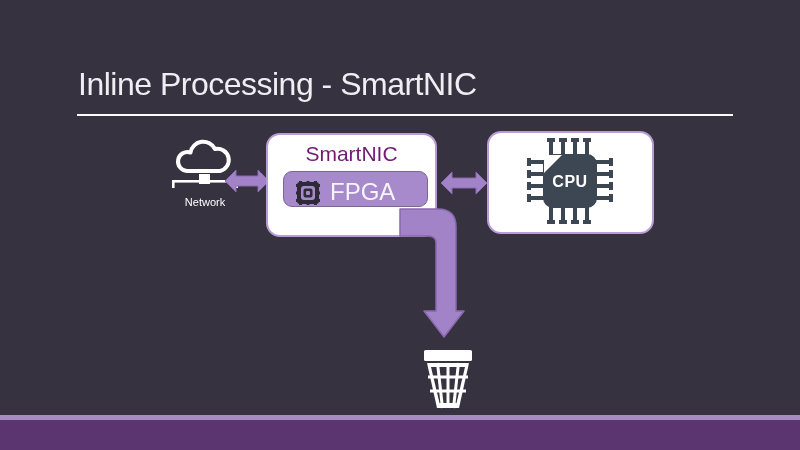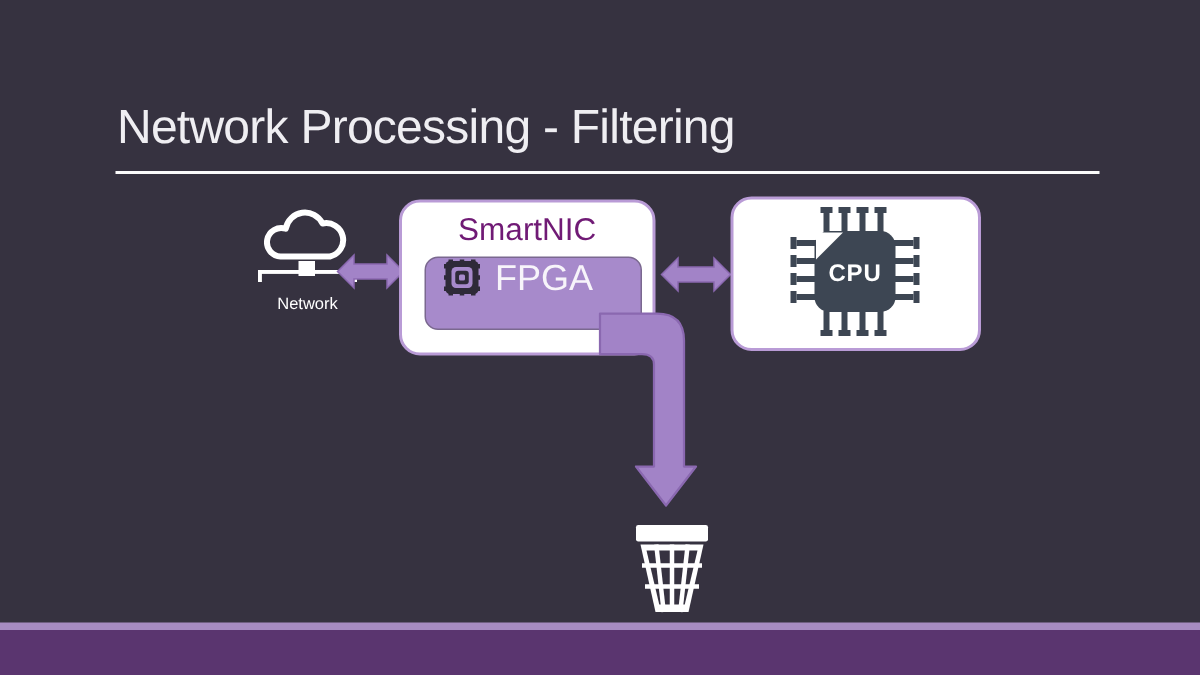--- a/index.html
+++ b/index.html
@@ -24,43 +24,43 @@
   .box{
     position:absolute;background:#ffffff;border:2px solid #b99bd6;
     border-radius:14px;box-sizing:border-box;
   }
   .smartnic-box{left:266px;top:133px;width:171px;height:104px;}
   .smartnic-label{
     text-align:center;margin-top:7px;font-size:21px;color:#701a75;
     font-weight:400;
   }
   .fpga-box{
-    position:absolute;left:283px;top:171px;width:145px;height:49px;
+    position:absolute;left:283px;top:171px;width:145px;height:36px;
     background:#a78acb;border:1.5px solid #7a688f;border-radius:9px;
-    box-sizing:border-box;display:flex;align-items:flex-start;gap:9px;
+    box-sizing:border-box;display:flex;align-items:flex-end;gap:9px;
     padding-left:11px;z-index:3;
   }
   .fpga-label{font-size:24px;color:#f7f4fa;font-weight:400;}
   .cpu-box{left:487px;top:131px;width:167px;height:103px;}
   .abs{position:absolute;}
   .arrow1{left:224px;top:168px;}
   .arrow2{left:440px;top:170px;}
   .elbow{left:395px;top:200px;z-index:5;}
   .trash{left:418px;top:346px;}
   .cpu-chip{left:525px;top:136px;}
   .bottom-line{position:absolute;left:0;top:415px;width:800px;height:5px;background:#a78cc2;}
   .bottom-bar{position:absolute;left:0;top:420px;width:800px;height:30px;background:#5a356f;}
   .cpu-text{font-family:"Liberation Sans",sans-serif;font-weight:bold;font-size:16px;letter-spacing:0.5px;}
 </style>
 </head>
 <body>
 
 <div class="slide">
 
-  <h1 class="title">Network Processing - Filtering</h1>
+  <h1 class="title">Inline Processing - SmartNIC</h1>
   <div class="title-rule"></div>
 
   <div class="network-group">
     <svg width="72" height="56" viewBox="0 0 72 56">
       <path d="M 51 37 H 18 A 9.5 9.5 0 1 1 21.5 18.5 A 13 13 0 0 1 46 15 A 9.8 9.8 0 0 1 51 37 Z" fill="none" stroke="#ffffff" stroke-width="4" stroke-linejoin="round"></path>
       <rect x="30" y="40" width="11" height="10" fill="#ffffff"></rect>
       <rect x="3" y="46" width="66" height="2.6" fill="#ffffff"></rect>
       <rect x="3" y="46" width="2.6" height="8" fill="#ffffff"></rect>
       <rect x="66.4" y="46" width="2.6" height="8" fill="#ffffff"></rect>
     </svg>

